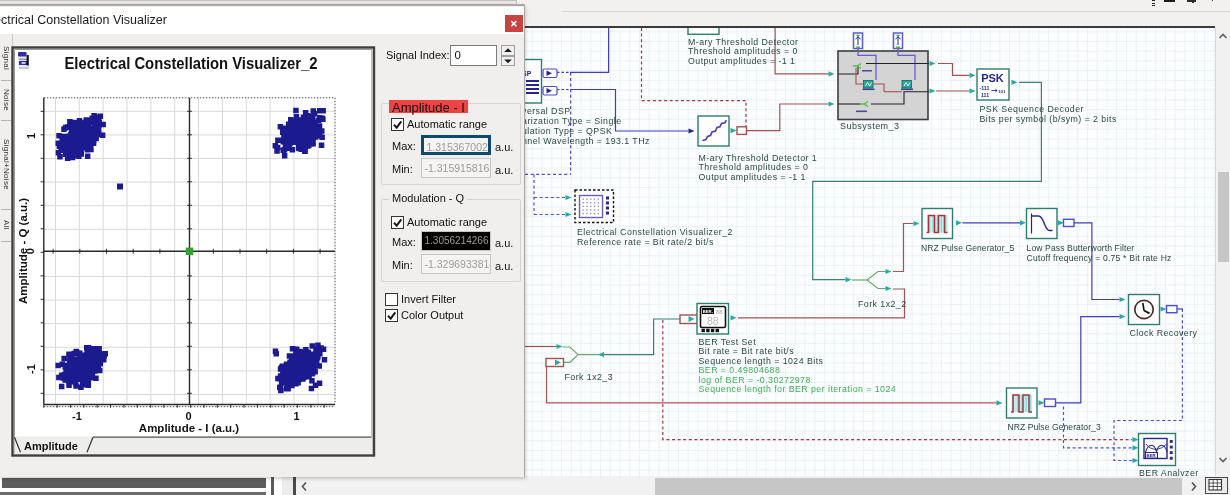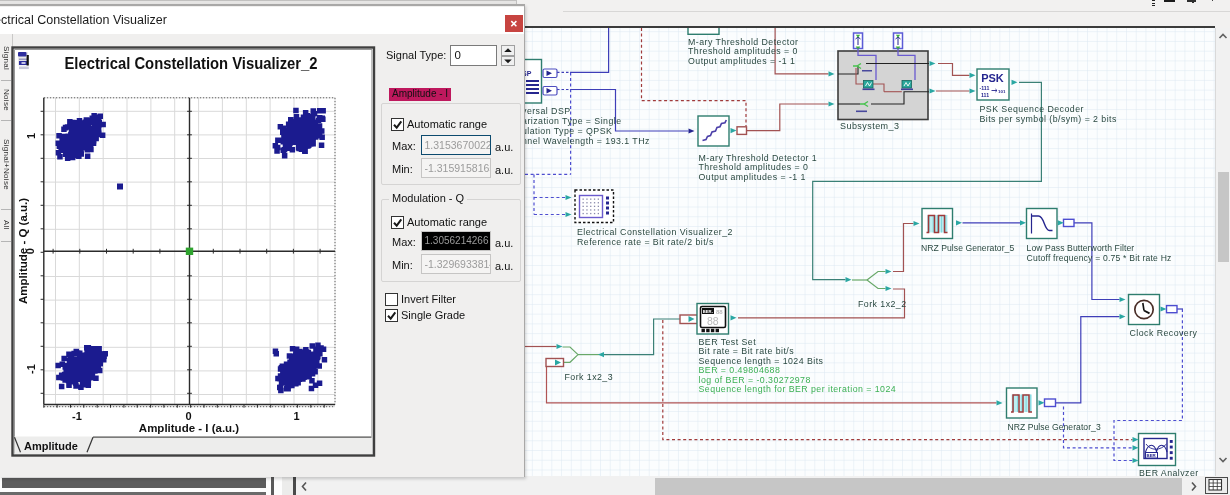--- a/index.html
+++ b/index.html
@@ -322,42 +322,42 @@
       <text x="34.5" y="251.2" font-size="11" font-weight="bold" fill="#111" text-anchor="middle" transform="rotate(-90 34.5 251.2)">0</text>
       <text x="34.5" y="369" font-size="11" font-weight="bold" fill="#111" text-anchor="middle" transform="rotate(-90 34.5 369)">-1</text>
       <text x="189" y="431.5" font-size="11.5" font-weight="bold" fill="#111" text-anchor="middle">Amplitude - I (a.u.)</text>
       <text x="26.5" y="251" font-size="11.5" font-weight="bold" fill="#111" text-anchor="middle" transform="rotate(-90 26.5 251)">Amplitude - Q (a.u.)</text>
       <rect x="14.5" y="436.5" width="357.5" height="17.5" fill="#ededec"></rect>
       <path d="M93 437.2H371.5" stroke="#555" stroke-width="1.2"></path>
       <path d="M14.5 437.2l6 15" stroke="#333" stroke-width="1.2"></path>
       <path d="M93 437.2l-6 15" stroke="#333" stroke-width="1.2"></path>
       <text x="24" y="449.5" font-size="11" font-weight="bold" fill="#111">Amplitude</text>
     </svg>
-    <div class="abs" style="left:386px;top:49px;width:70px;height:14px;white-space:nowrap;font-size:11px;color:#111">Signal Type:</div>
+    <div class="abs" style="left:386px;top:49px;width:70px;height:14px;white-space:nowrap;font-size:11px;color:#111">Signal Index:</div>
     <div class="abs" style="left:449.5px;top:45px;width:47.5px;height:21px;background:#fff;border:1px solid #7a7a7a;font-size:11.5px;color:#111;padding:2.5px 0 0 4px">0</div>
     <div class="abs" style="left:500.5px;top:45px;width:14px;height:10.5px;background:#f0f0f0;border:1px solid #a0a0a0">
       <svg width="12" height="8">
         <path d="M2.2 6L6 2.2 9.8 6z" fill="#1a1a1a"></path>
       </svg>
     </div>
     <div class="abs" style="left:500.5px;top:55.5px;width:14px;height:10.5px;background:#f0f0f0;border:1px solid #a0a0a0">
       <svg width="12" height="8">
         <path d="M2.2 2.5L6 6.3 9.8 2.5z" fill="#1a1a1a"></path>
       </svg>
     </div>
     <div class="abs" style="left:381px;top:103px;width:140px;height:82px;border:1px solid #d5d4d3;border-radius:2px"></div>
-    <div class="abs" style="left:389px;top:88px;height:13px;background:#be185d;padding:0 3px;font-size:10px;color:#111;white-space:nowrap">Amplitude - I</div>
+    <div class="abs" style="left:389px;top:100px;height:13px;background:#ef4444;padding:0 3px;font-size:13px;color:#111;white-space:nowrap">Amplitude - I</div>
     <div class="abs" style="left:390.5px;top:118px;width:13px;height:13px;background:#fff;border:1px solid #333">
       <svg width="11" height="11">
         <path d="M2 5.8l2.7 2.9L9.3 2.4" stroke="#1a1a1a" stroke-width="2" fill="none"></path>
       </svg>
     </div>
     <div class="abs" style="left:407.0px;top:118px;width:110px;height:14px;font-size:11px;color:#111;white-space:nowrap">Automatic range</div>
     <div class="abs" style="left:392px;top:139.5px;width:30px;height:13px;font-size:11px;color:#111">Max:</div>
-    <div class="abs" style="left:420.5px;top:135px;width:70.5px;height:19.5px;background:#f5f4f3;border:1px solid #0c4a6e;font-size:10.5px;color:#9b9b9b;padding:3px 0 0 3px;white-space:nowrap;overflow:hidden">1.3153670022</div>
+    <div class="abs" style="left:420.5px;top:135px;width:70.5px;height:19.5px;background:#f5f4f3;border:3px solid #0c4a6e;font-size:10.5px;color:#9b9b9b;padding:3px 0 0 3px;white-space:nowrap;overflow:hidden">1.3153670022</div>
     <div class="abs" style="left:495px;top:140.5px;width:25px;height:13px;font-size:11px;color:#111">a.u.</div>
     <div class="abs" style="left:392px;top:162.5px;width:30px;height:13px;font-size:11px;color:#111">Min:</div>
     <div class="abs" style="left:420.5px;top:158px;width:70.5px;height:19.5px;background:#f5f4f3;border:1px solid #c6c5c4;font-size:10.5px;color:#9b9b9b;padding:3px 0 0 3px;white-space:nowrap;overflow:hidden">-1.31591581654</div>
     <div class="abs" style="left:495px;top:163.5px;width:25px;height:13px;font-size:11px;color:#111">a.u.</div>
     <div class="abs" style="left:381px;top:198.5px;width:140px;height:83px;border:1px solid #d5d4d3;border-radius:2px"></div>
     <div class="abs" style="left:389px;top:191.5px;height:13px;background:#f0efee;padding:0 3px;font-size:11px;color:#111;white-space:nowrap">Modulation - Q</div>
     <div class="abs" style="left:390.5px;top:215.5px;width:13px;height:13px;background:#fff;border:1px solid #333">
       <svg width="11" height="11">
         <path d="M2 5.8l2.7 2.9L9.3 2.4" stroke="#1a1a1a" stroke-width="2" fill="none"></path>
       </svg>
@@ -369,13 +369,13 @@
     <div class="abs" style="left:392px;top:258.5px;width:30px;height:13px;font-size:11px;color:#111">Min:</div>
     <div class="abs" style="left:420.5px;top:254px;width:70.5px;height:19.5px;background:#f5f4f3;border:1px solid #c6c5c4;font-size:10.5px;color:#9b9b9b;padding:3px 0 0 3px;white-space:nowrap;overflow:hidden">-1.32969338142</div>
     <div class="abs" style="left:495px;top:259.5px;width:25px;height:13px;font-size:11px;color:#111">a.u.</div>
     <div class="abs" style="left:384.5px;top:292.5px;width:13px;height:13px;background:#fff;border:1px solid #333"></div>
     <div class="abs" style="left:401.0px;top:292.5px;width:110px;height:14px;font-size:11px;color:#111;white-space:nowrap">Invert Filter</div>
     <div class="abs" style="left:384.5px;top:308.5px;width:13px;height:13px;background:#fff;border:1px solid #333">
       <svg width="11" height="11">
         <path d="M2 5.8l2.7 2.9L9.3 2.4" stroke="#1a1a1a" stroke-width="2" fill="none"></path>
       </svg>
     </div>
-    <div class="abs" style="left:401.0px;top:308.5px;width:110px;height:14px;font-size:11px;color:#111;white-space:nowrap">Single Grade</div>
+    <div class="abs" style="left:401.0px;top:308.5px;width:110px;height:14px;font-size:11px;color:#111;white-space:nowrap">Color Output</div>
   </div>
 </body></html>

